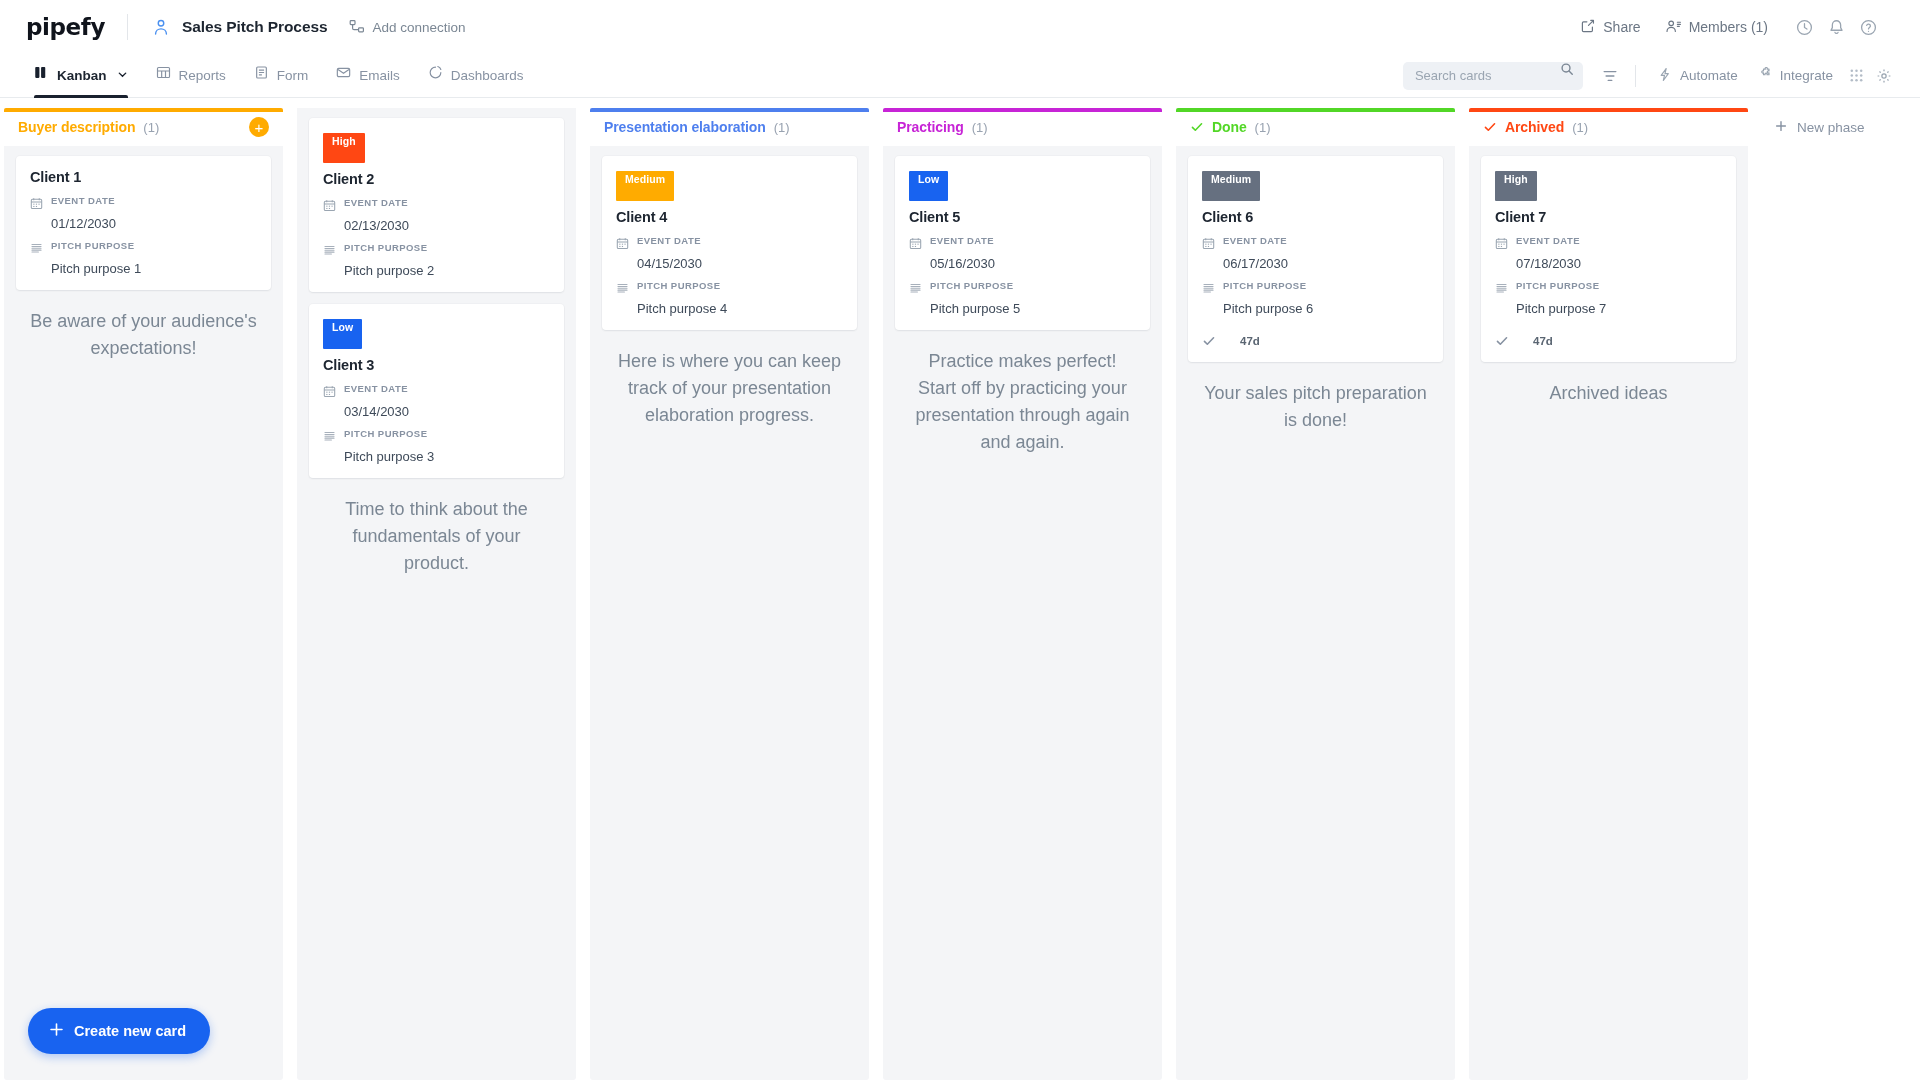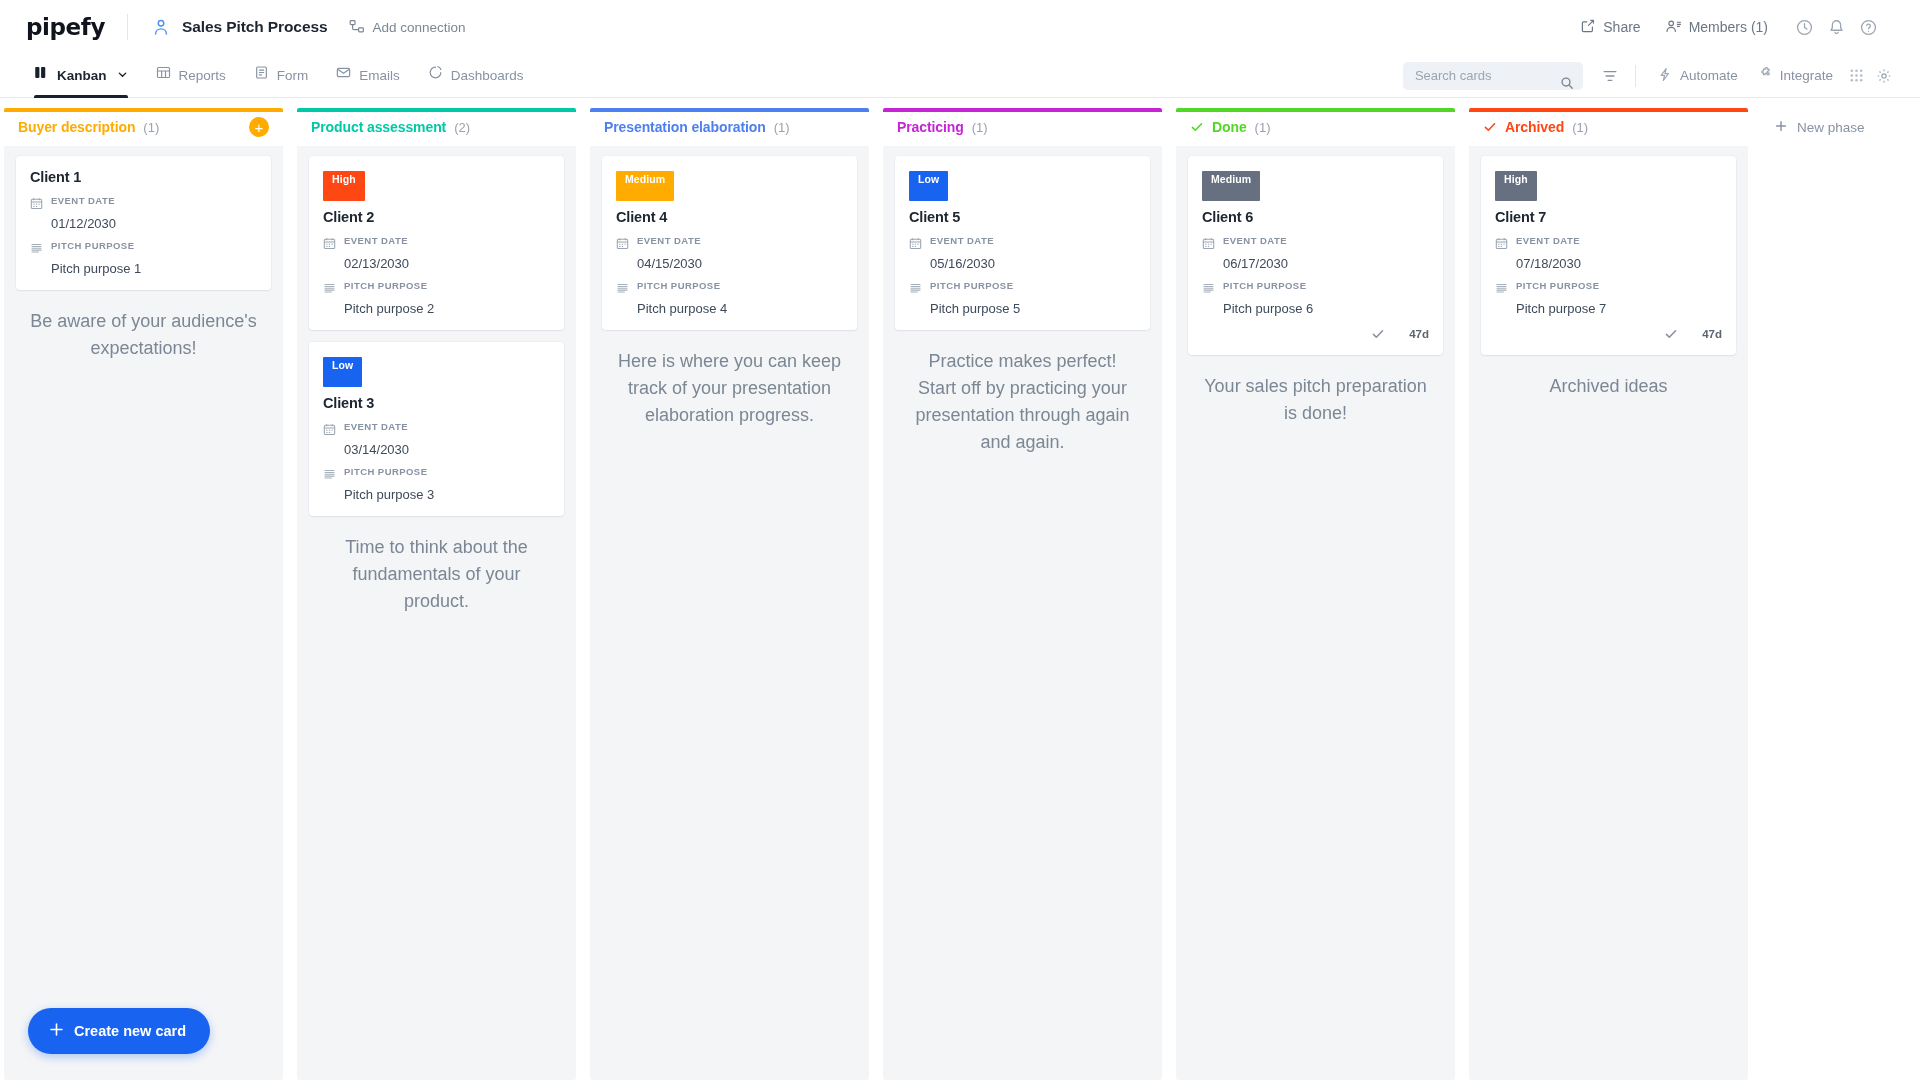--- a/index.html
+++ b/index.html
@@ -32,21 +32,21 @@
   .toolbar {
     height: 44px; min-height:44px; display:flex; align-items:center;
     padding: 0 22px 0 26px; background:#fff; border-bottom:1px solid #e8ebee; position:relative;
   }
   .tool-item { display:flex; align-items:center; gap:8px; font-size:13.5px; color:#8792a2; padding:0 14px; height:44px; line-height:44px; cursor:pointer; position:relative; }
   .tool-item.active { color:#1d2530; font-weight:700; }
   .tool-item.active:after { content:''; position:absolute; left:14px; right:14px; bottom:0; height:3px; background:#19212e; border-radius:2px 2px 0 0; }
   .tool-item:first-child { padding-left:8px; }
   .tool-item:first-child.active:after { left:8px; }
   .chev { margin-left:2px; }
-  .search-wrap { position:relative; display:flex; align-items:flex-end; }
+  .search-wrap { position:relative; display:flex; align-items:flex-start; }
   .search-box {
     width:180px; height:28px; background:#eef1f5; border:none; border-radius:5px;
     padding: 0 32px 0 12px; font-size:13px; color:#5a6572; font-family:"Liberation Sans", sans-serif;
   }
   .search-box::placeholder { color:#9aa5b1; }
   .search-ic { position:absolute; right:9px; color:#7b8794; pointer-events:none; display:flex; }
   .filter-ic { margin-left:14px; color:#8792a2; cursor:pointer; display:flex; padding:5px; }
   .sep-v { width:1px; height:22px; background:#e3e6ea; margin:0 12px; }
   .auto-btn { display:flex; align-items:center; gap:7px; font-size:13.5px; color:#8792a2; cursor:pointer; padding:6px 10px; }
   .grid-ic, .gear-ic { color:#9aa5b1; cursor:pointer; padding:6px; display:flex; }
@@ -78,21 +78,21 @@
     display:inline-block; padding: 2px 9px 16px 9px; border-radius:1px; font-size:10.5px;
     font-weight:700; color:#fff; margin-bottom:8px; letter-spacing:0.1px;
   }
   .card-title { font-size:14.5px; font-weight:700; color:#1d2530; margin-bottom:10px; letter-spacing:-0.15px; }
   .field { display:flex; gap:8px; margin-bottom:9px; }
   .field:last-of-type { margin-bottom:0; }
   .f-icon { width:13px; min-width:13px; margin-top:2px; color:#9aa5b1; display:flex; }
   .f-body { display:flex; flex-direction:column; gap:10px; }
   .f-label { font-size:9.5px; font-weight:700; color:#8792a2; letter-spacing:0.45px; }
   .f-value { font-size:13px; color:#3e4a59; }
-  .done-row { display:flex; align-items:center; gap:24px; margin-top:11px;justify-content:flex-end; }
+  .done-row { display:flex; align-items:center; gap:24px; margin-top:18px; }
   .done-row .dtext { font-size:11.5px; font-weight:700; color:#5a6572; }
   .done-row .dcheck { color:#8792a2; display:flex; }
   .col-hint { font-size:18px; color:#7b8794; text-align:center; line-height:1.5; padding: 6px 12px 0 12px; }
 
   
   .newphase { display:flex; align-items:center; gap:9px; color:#8792a2; font-size:13.5px; padding: 10px 16px; height:38px; cursor:pointer; white-space:nowrap; }
 
   
   .create-btn {
     position:absolute; left:28px; bottom:26px; z-index:20;
@@ -331,24 +331,20 @@
               <span class="f-body">
                 <span class="f-label">PITCH PURPOSE</span>
                 <span class="f-value">Pitch purpose 1</span>
               </span>
             </div>
           </div>
           <div class="col-hint">Be aware of your audience's expectations!</div>
         </div>
       </div>
       <div class="column" style="--pc: #00C9A7;">
-        <div class="col-head">
-          <span class="col-title">Product assessment</span>
-          <span class="col-count">(2)</span>
-        </div>
         <div class="col-body">
           <div class="card"><span class="badge" style="background:#FF4713">High</span><div class="card-title">Client 2</div><div class="field">
               <span class="f-icon">
                 <svg width="13" height="13" viewBox="0 0 16 16" fill="none" stroke="#9aa5b1" stroke-width="1.3">
                   <rect x="1.6" y="2.8" width="12.8" height="11.4" rx="1.4"></rect>
                   <path d="M1.6 6.1h12.8M4.6 1.5v2.4M11.4 1.5v2.4"></path>
                   <g fill="#9aa5b1" stroke="none">
                     <rect x="4" y="8.2" width="1.5" height="1.3"></rect>
                     <rect x="7.2" y="8.2" width="1.5" height="1.3"></rect>
                     <rect x="10.4" y="8.2" width="1.5" height="1.3"></rect>

